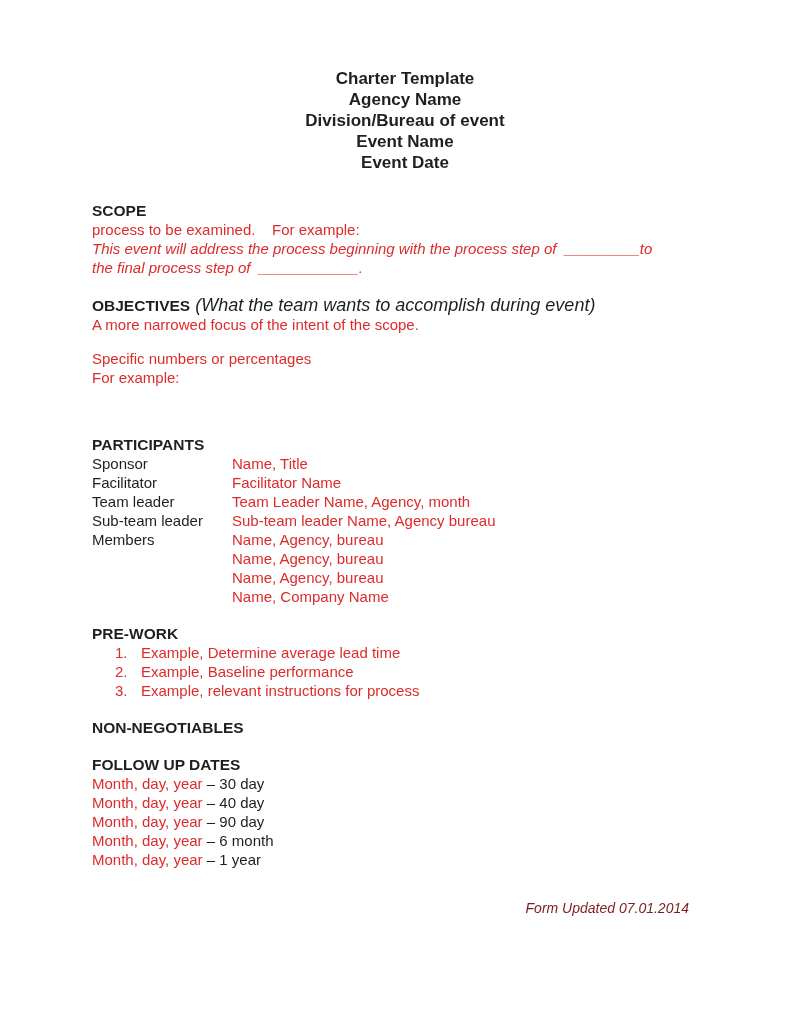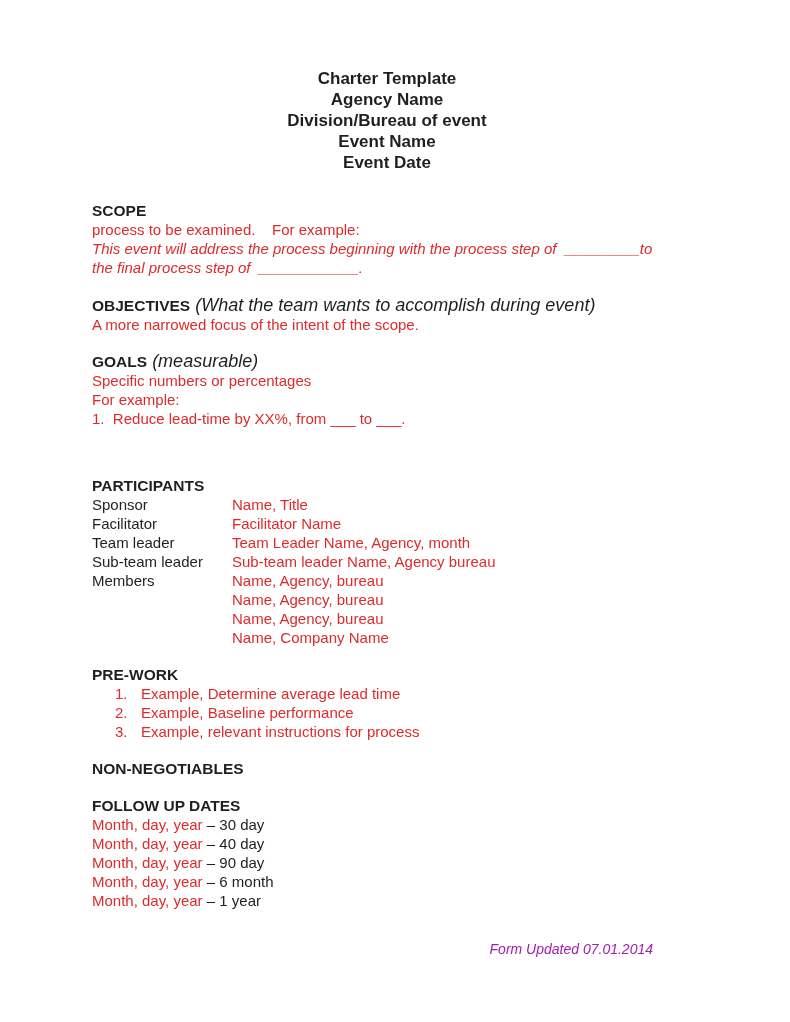--- a/index.html
+++ b/index.html
@@ -8,21 +8,21 @@
     width: 790px;
     height: 1022px;
     font-family: "Liberation Sans", "DejaVu Sans", sans-serif;
     color: #1f1f1f;
     overflow: hidden;
   }
   .page {
     width: 790px;
     height: 1022px;
     background: #ffffff;
-    padding: 68px 100px 0 92px;
+    padding: 68px 64px 0 92px;
   }
   .title-block { text-align: center; margin-left: -8px; }
   .title-line {
     font-size: 17px;
     font-weight: 700;
     line-height: 21px;
     white-space: pre-wrap;
   }
   .section-heading {
     font-size: 15.5px;
@@ -59,21 +59,21 @@
   .num-item { display: flex; padding-left: 23px; }
   .num-item .num { width: 26px; flex: 0 0 26px; }
   .fu-line { display: flex; }
   .footer {
     margin-top: 30px;
     text-align: right;
     padding-right: 37px;
   }
   .footer-text {
     font-style: italic;
-    color: #a21caf;
+    color: #7f1d1d;
     font-size: 14px;
   }
 </style>
 </head>
 <body>
 
 <div class="page">
 
   <div class="title-block">
     <div class="title-line">Charter Template</div>
@@ -89,24 +89,22 @@
     <div class="italic-line red">This event will address the process beginning with the process step of  _________to</div>
     <div class="italic-line red">the final process step of  ____________.</div>
   </div>
 
   <div class="sec-objectives">
     <div class="section-heading"><span>OBJECTIVES</span><span class="heading-note"> (What the team wants to accomplish during event)</span></div>
     <div class="body-line red">A more narrowed focus of the intent of the scope.</div>
   </div>
 
   <div class="sec-goals">
-    <div class="section-heading"><span>GOALS</span><span class="heading-note"> (measurable)</span></div>
     <div class="body-line red">Specific numbers or percentages</div>
     <div class="body-line red">For example:</div>
-    <div class="body-line red"><span>1.</span><span>&nbsp;&nbsp;</span><span>Reduce lead-time by XX%, from ___ to ___.</span></div>
   </div>
 
   <div class="sec-participants">
     <div class="section-heading">PARTICIPANTS</div>
     <div class="prow">
       <span class="row-label">Sponsor</span>
       <span class="row-value red">Name, Title</span>
     </div>
     <div class="prow">
       <span class="row-label">Facilitator</span>

